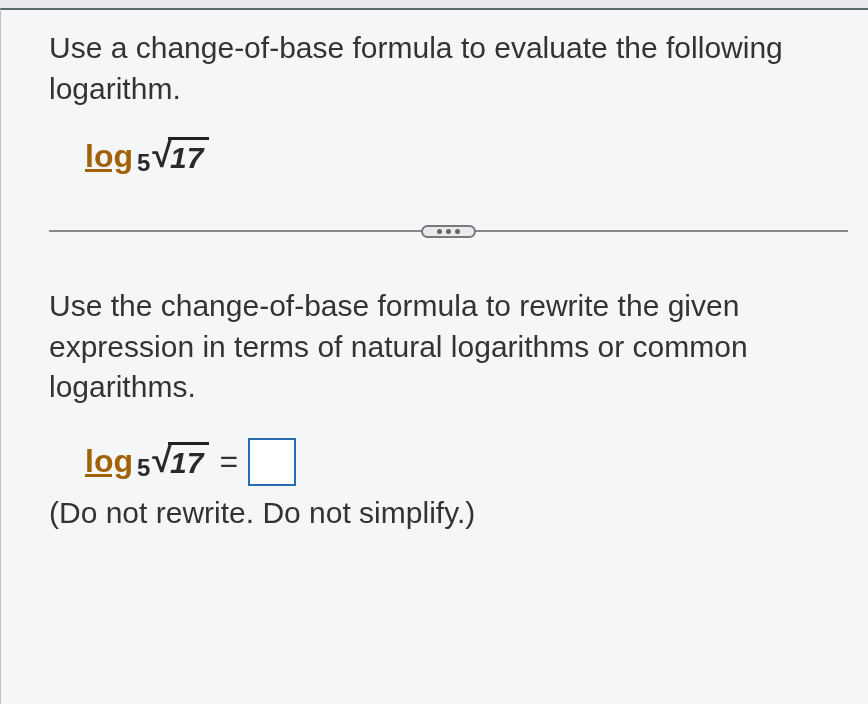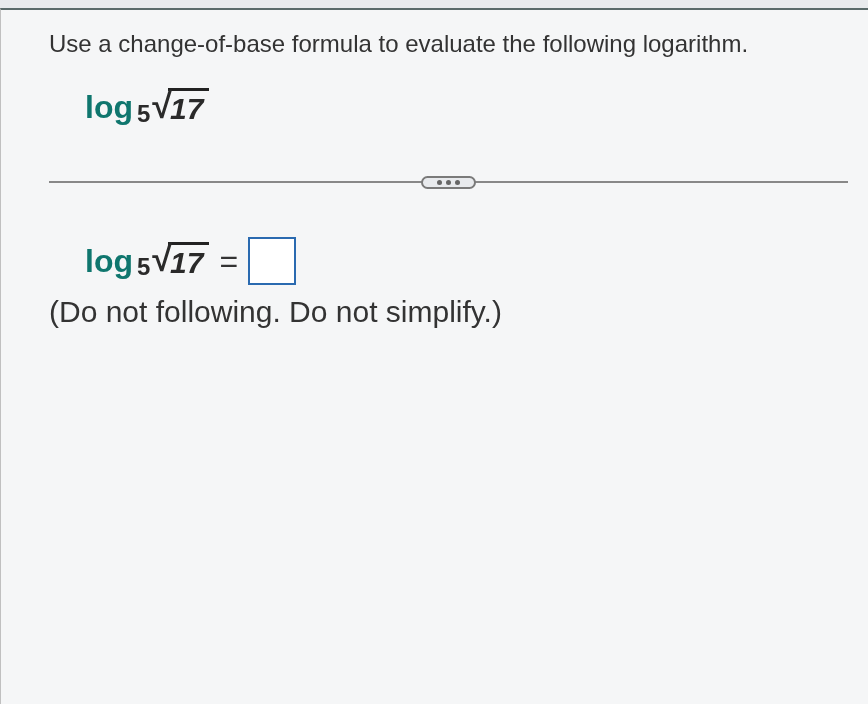--- a/index.html
+++ b/index.html
@@ -17,34 +17,35 @@
       overflow: hidden;
     }
     .content {
       background: #f5f6f7;
       border-top: 2px solid #5a6a6a;
       border-left: 1px solid #c0c0c0;
       padding: 18px 20px 0 48px;
       height: 100%;
     }
     .prompt-text {
-      font-size: 24px;
+      font-size: 30px;
       line-height: 1.35;
       color: #333;
       font-weight: 400;
     }
     .math-row {
       margin: 28px 0 40px 36px;
       display: flex;
       align-items: center;
     }
     .log-text {
       font-size: 32px;
       font-weight: bold;
-      color: #0f766e;
+      color: #a16207;
+      text-decoration: underline;
     }
     .sub {
       font-size: 24px;
       font-weight: bold;
       vertical-align: sub;
       position: relative;
       top: 6px;
       margin-left: 4px;
       margin-right: 2px;
     }
@@ -141,27 +142,28 @@
   <div class="divider-row">
     <div class="hr-line"></div>
     <div class="dots-pill">
       <div class="dot"></div>
       <div class="dot"></div>
       <div class="dot"></div>
     </div>
     <div class="hr-line"></div>
   </div>
 
+  <div class="prompt-text">Use the change-of-base formula to rewrite the given expression in terms of natural logarithms or common logarithms.</div>
 
   <div class="answer-row">
     <span class="log-text">log</span>
     <span class="sub">5</span>
     <span class="sqrt-wrap">
       <span class="radical">√</span>
       <span class="radicand">17</span>
     </span>
     <span class="equals">=</span>
     <input type="text" class="answer-box" value="" style="">
   </div>
 
-  <div class="note-text">(Do not following. Do not simplify.)</div>
+  <div class="note-text">(Do not rewrite. Do not simplify.)</div>
 
 </div>
 
 </body></html>

